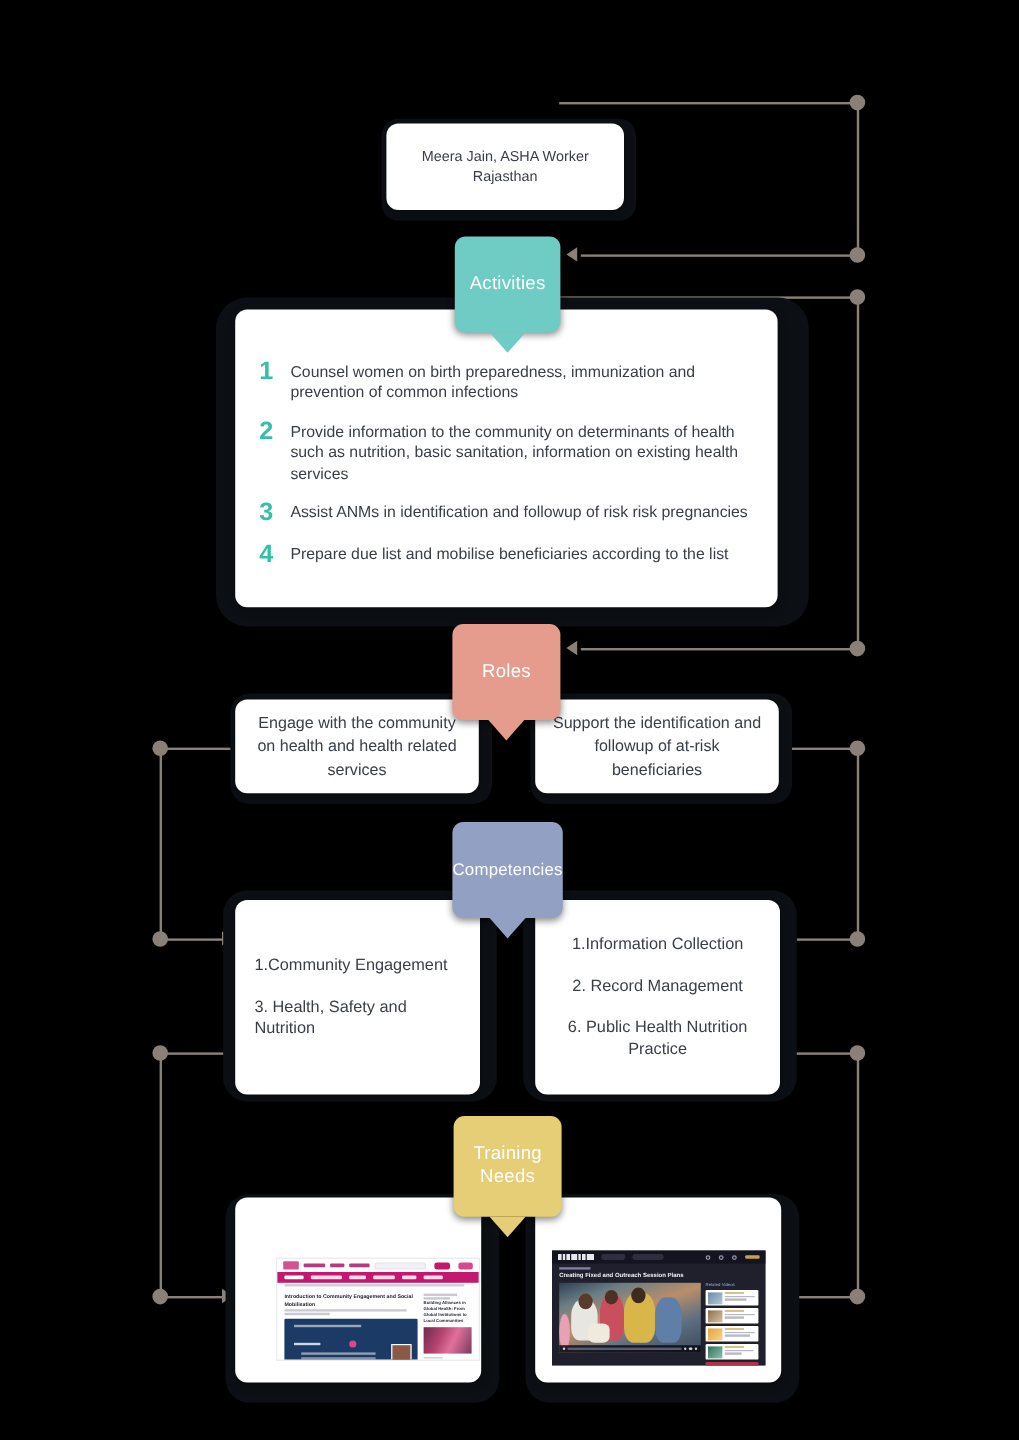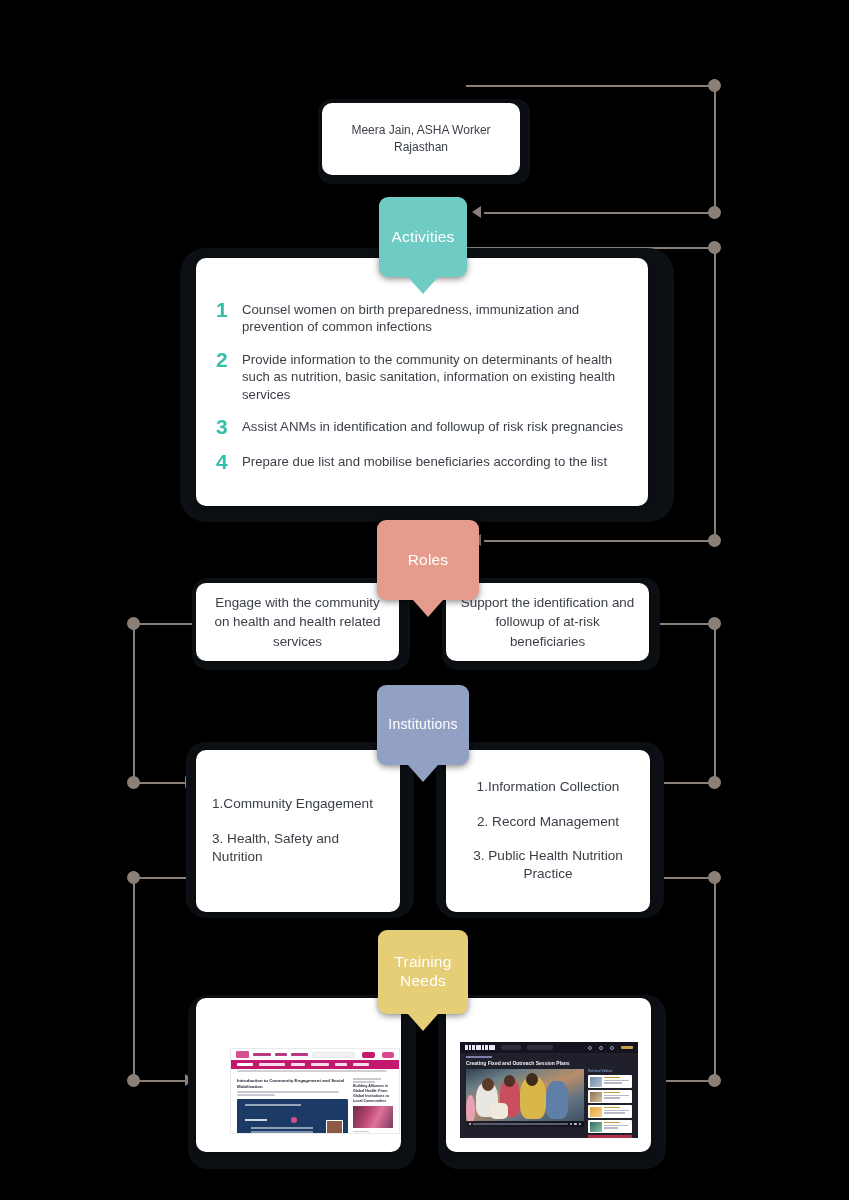--- a/index.html
+++ b/index.html
@@ -232,40 +232,40 @@
   <div class="plate" style="left:192px; top:578px; width:218px; height:92px; border-radius:16px;"></div>
   <div class="card card-center" style="left:196px; top:583px; width:203px; height:78px; padding:0 14px;">
     <div class="role-txt">Engage with the community on health and health related services</div>
   </div>
 
   <div class="plate" style="left:442px; top:578px; width:218px; height:92px; border-radius:16px;"></div>
   <div class="card card-center" style="left:446px; top:583px; width:203px; height:78px; padding:0 14px;">
     <div class="role-txt">Support the identification and followup of at-risk beneficiaries</div>
   </div>
 
-  <div class="badge" style="left:377px; top:520px; width:102px; height:80px; background:#E59C8D;">
+  <div class="badge" style="left:377px; top:520px; width:90px; height:80px; background:#E59C8D;">
     <span>Roles</span>
     <span class="tail" style="border-top:17px solid #E59C8D;"></span>
   </div>
 
   <div class="plate" style="left:186px; top:742px; width:228px; height:176px; border-radius:20px;"></div>
   <div class="card" style="left:196px; top:750px; width:204px; height:162px; padding:22px 16px;">
     <div class="comp-line">1.Community Engagement</div>
     <div class="comp-line">3. Health, Safety and Nutrition</div>
   </div>
 
   <div class="plate" style="left:436px; top:742px; width:228px; height:176px; border-radius:20px;"></div>
   <div class="card card-center" style="left:446px; top:750px; width:204px; height:162px; padding:22px 16px;">
     <div class="comp-line">1.Information Collection</div>
     <div class="comp-line">2. Record Management</div>
-    <div class="comp-line">3. Public Health Nutrition Practice</div>
+    <div class="comp-line">6. Public Health Nutrition Practice</div>
   </div>
 
   <div class="badge" style="left:377px; top:685px; width:92px; height:80px; background:#92A0C3; font-size:14px;">
-    <span>Institutions</span>
+    <span>Competencies</span>
     <span class="tail" style="border-top:17px solid #92A0C3;"></span>
   </div>
 
   <div class="plate" style="left:188px; top:995px; width:228px; height:174px; border-radius:20px;"></div>
   <div class="card" style="left:196px; top:998px; width:205px; height:154px; padding:0;">
     <div class="thumb lms" style="position:relative; left:18px; top:0; width:170px; height:86px; margin:32px 0 0 16px;">
       <div class="lms-top">
         <div class="lms-logo"></div>
         <div class="lms-navtxt"></div>
         <div class="lms-navtxt s"></div>

